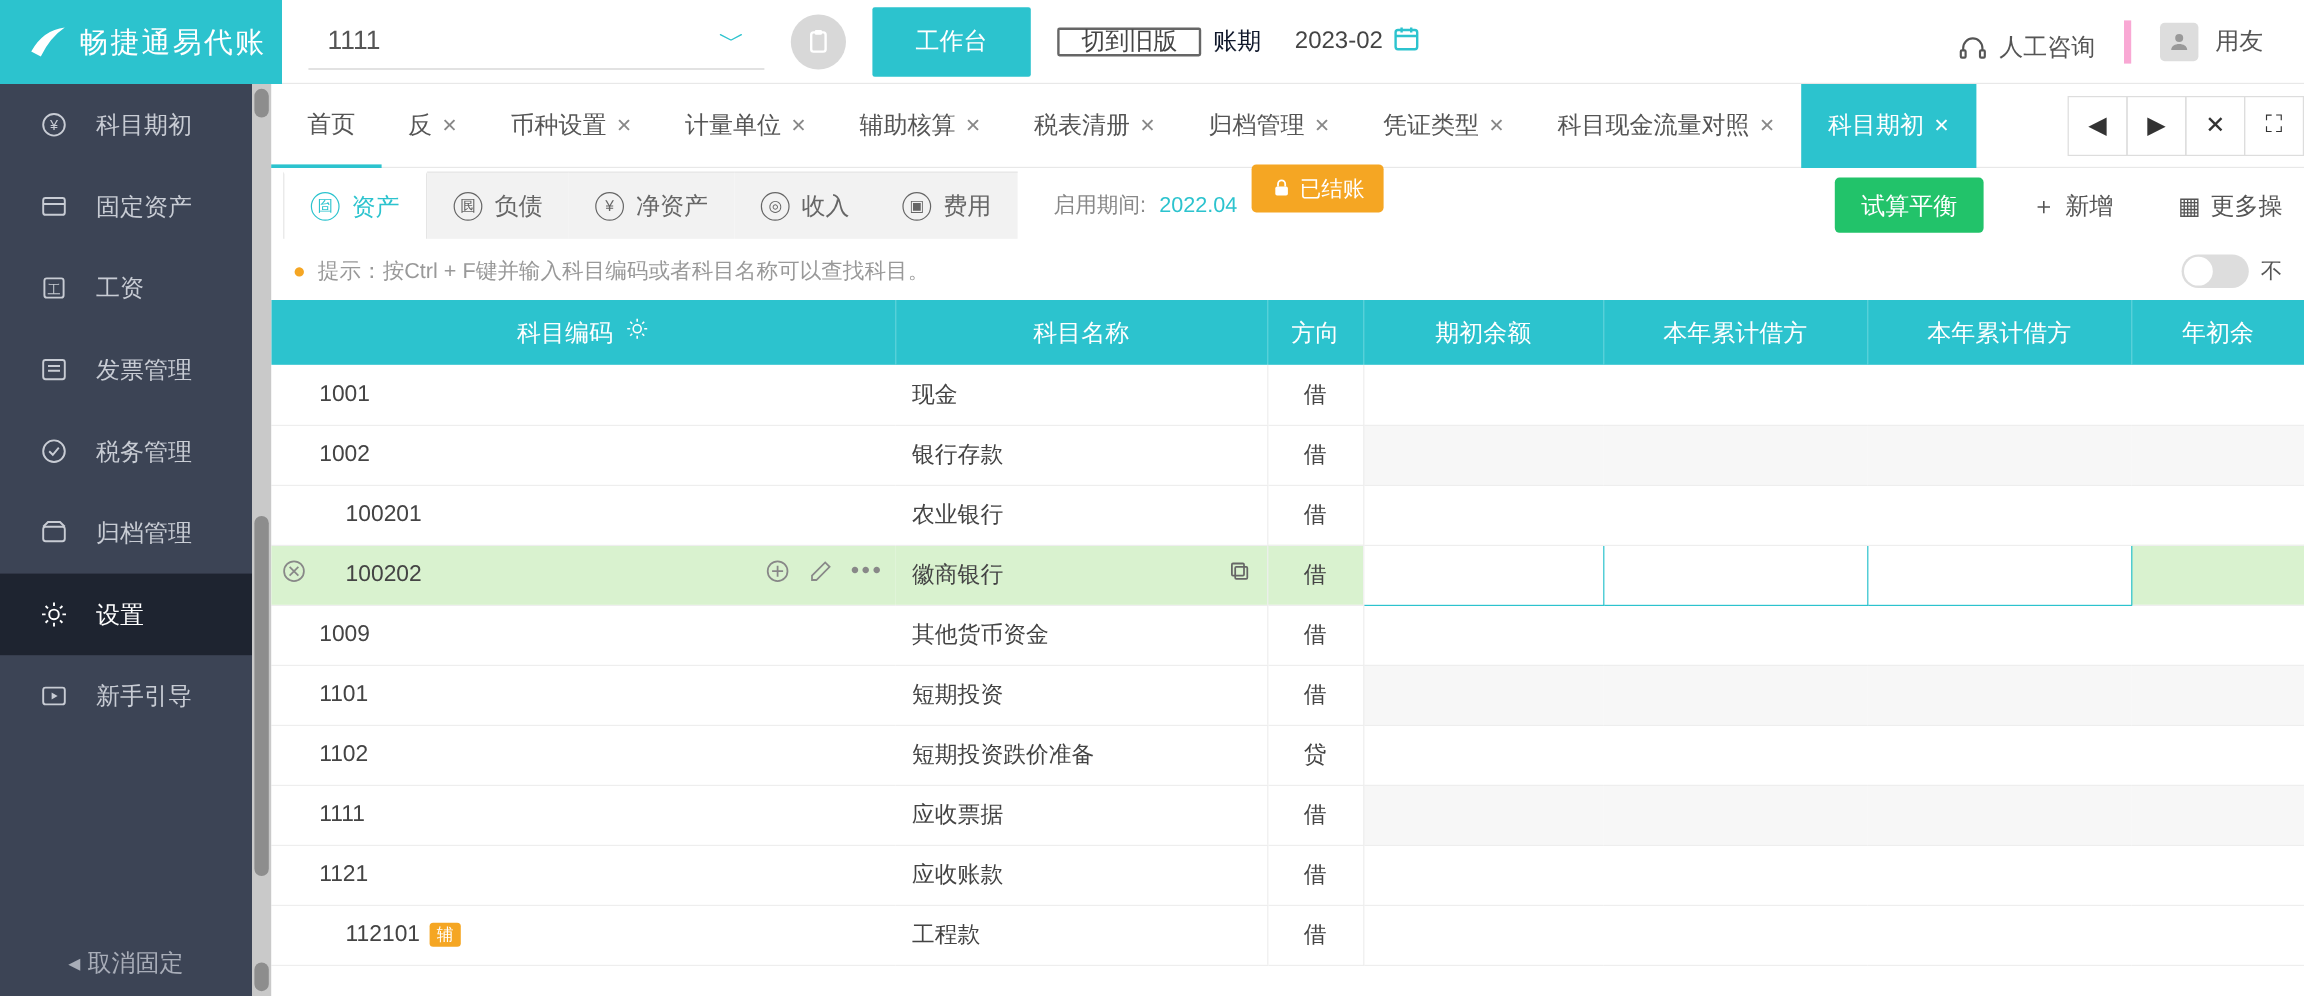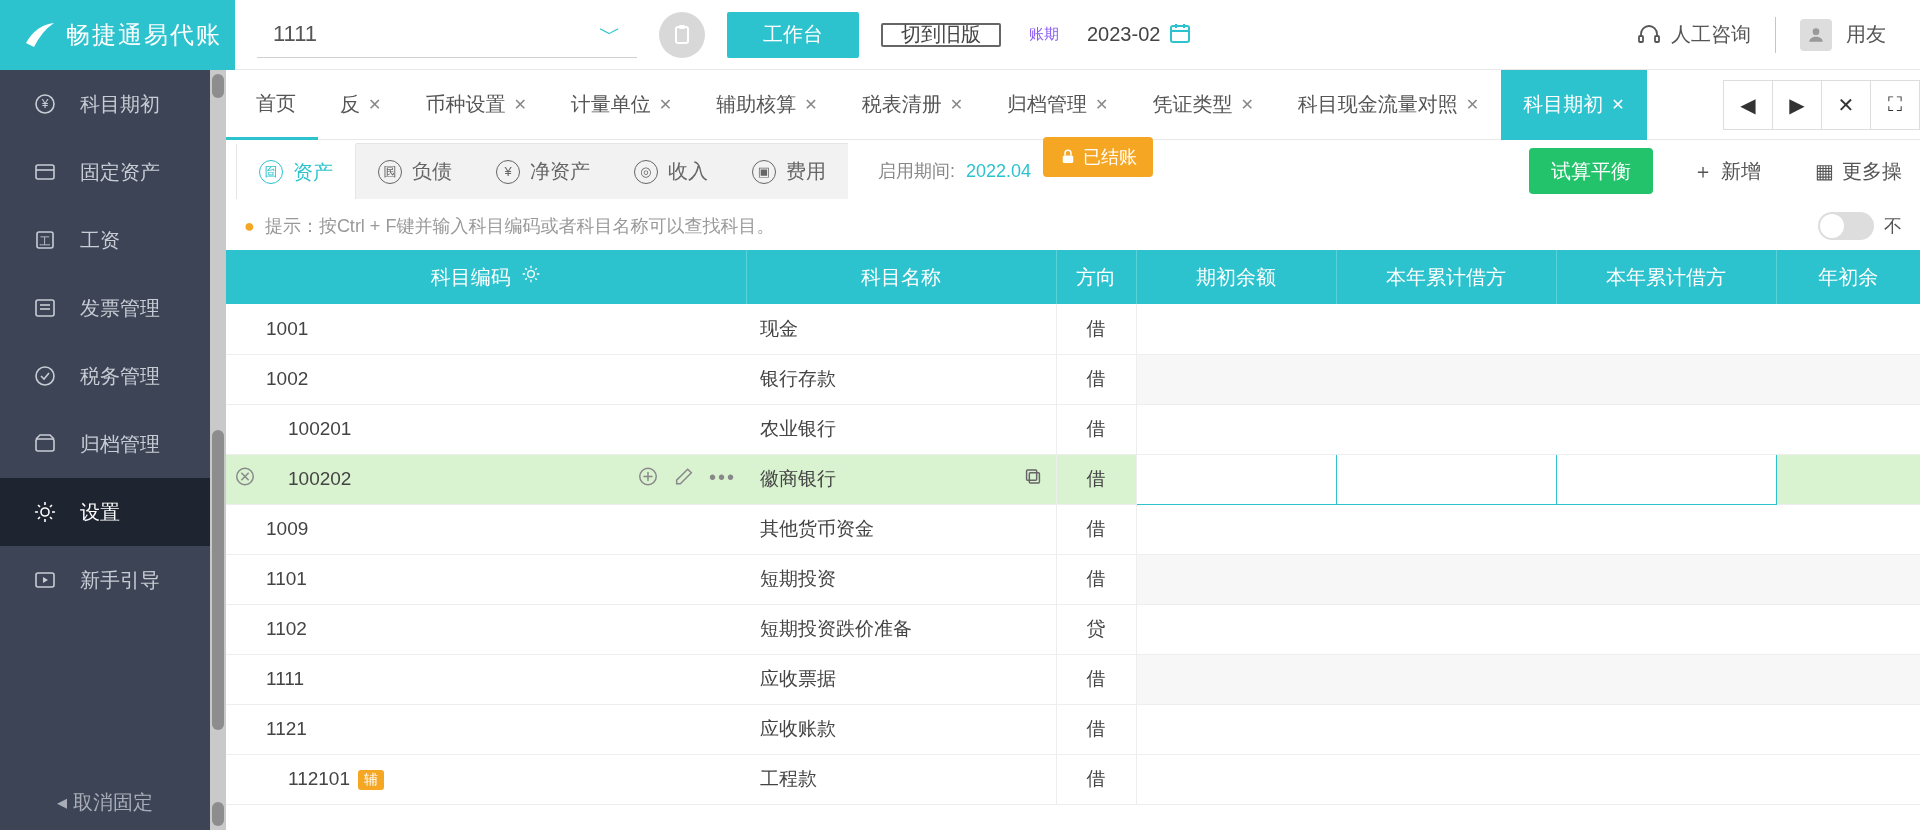--- a/index.html
+++ b/index.html
@@ -4,27 +4,27 @@
 <style>
 * { margin: 0; padding: 0; box-sizing: border-box; font-family: "Microsoft YaHei", Arial, sans-serif; }
 body { width: 1920px; height: 830px; overflow: hidden; background: #fff; display: flex; flex-direction: column; }
 .topbar { height: 70px; display: flex; align-items: center; background: #fff; border-bottom: 1px solid #e8e8e8; }
 .logo-region { width: 235px; height: 70px; background: #2cc3ce; display: flex; align-items: center; padding-left: 22px; color: #fff; font-size: 24px; letter-spacing: 2px; }
 .logo-swoosh { width: 36px; height: 36px; margin-right: 8px; }
 .company-select { margin-left: 22px; width: 380px; height: 46px; display: flex; align-items: center; justify-content: space-between; padding: 0 16px; border-bottom: 1px solid #d0d0d0; font-size: 22px; color: #555; }
 .chev-down { color: #2cc3ce; font-size: 22px; }
 .round-btn { width: 46px; height: 46px; border-radius: 50%; background: #d8d8d8; margin-left: 22px; display: flex; align-items: center; justify-content: center; color: #fff; }
 .round-btn svg { width: 24px; height: 24px; }
-.workbench-btn { margin-left: 22px; height: 46px; padding: 0 36px; background: #2cc3ce; color: #fff; font-size: 20px; display: flex; align-items: center; border-radius: 2px; }
+.workbench-btn { margin-left: 22px; height: 58px; padding: 0 36px; background: #2cc3ce; color: #fff; font-size: 20px; display: flex; align-items: center; border-radius: 2px; }
 .oldver-btn { margin-left: 22px; height: 24px; padding: 0 18px; border: 2px solid #666; color: #444; font-size: 20px; display: flex; align-items: center; border-radius: 2px; }
-.period-lbl { margin-left: 28px; font-size: 15px; color: #8b5cf6; }
+.period-lbl { margin-left: 10px; font-size: 20px; color: #0f172a; }
 .period-val { margin-left: 28px; font-size: 20px; color: #444; }
 .cal-icon { margin-left: 8px; color: #2cc3ce; }
 .top-right { margin-left: auto; display: flex; align-items: center; padding-right: 34px; }
-.support { display: flex; align-items: center; font-size: 20px; color: #555; padding-right: 24px; border-right: 1px solid #f9a8d4; height: 36px; }
+.support { display: flex; align-items: flex-end; font-size: 20px; color: #555; padding-right: 24px; border-right: 6px solid #f9a8d4; height: 36px; }
 .support svg { width: 24px; height: 24px; margin-right: 10px; }
 .user { display: flex; align-items: center; margin-left: 24px; font-size: 20px; color: #555; }
 .avatar { width: 32px; height: 32px; background: #ddd; border-radius: 4px; margin-right: 14px; display: flex; align-items: center; justify-content: center; }
 .avatar svg { width: 20px; height: 20px; fill: #999; }
 .main { flex: 1; display: flex; min-height: 0; }
 .sidebar { width: 210px; background: #3c4455; color: #c8ccd4; display: flex; flex-direction: column; font-size: 20px; position: relative; }
 .side-scroll { width: 16px; background: #c9c9c9; position: absolute; right: -16px; top: 0; bottom: 0; }
 .side-thumb { position: absolute; left: 2px; right: 2px; background: #8d8d8d; border-radius: 6px; }
 .side-item { height: 68px; display: flex; align-items: center; padding-left: 32px; gap: 22px; }
 .side-item.active { background: #1e2430; color: #fff; }

